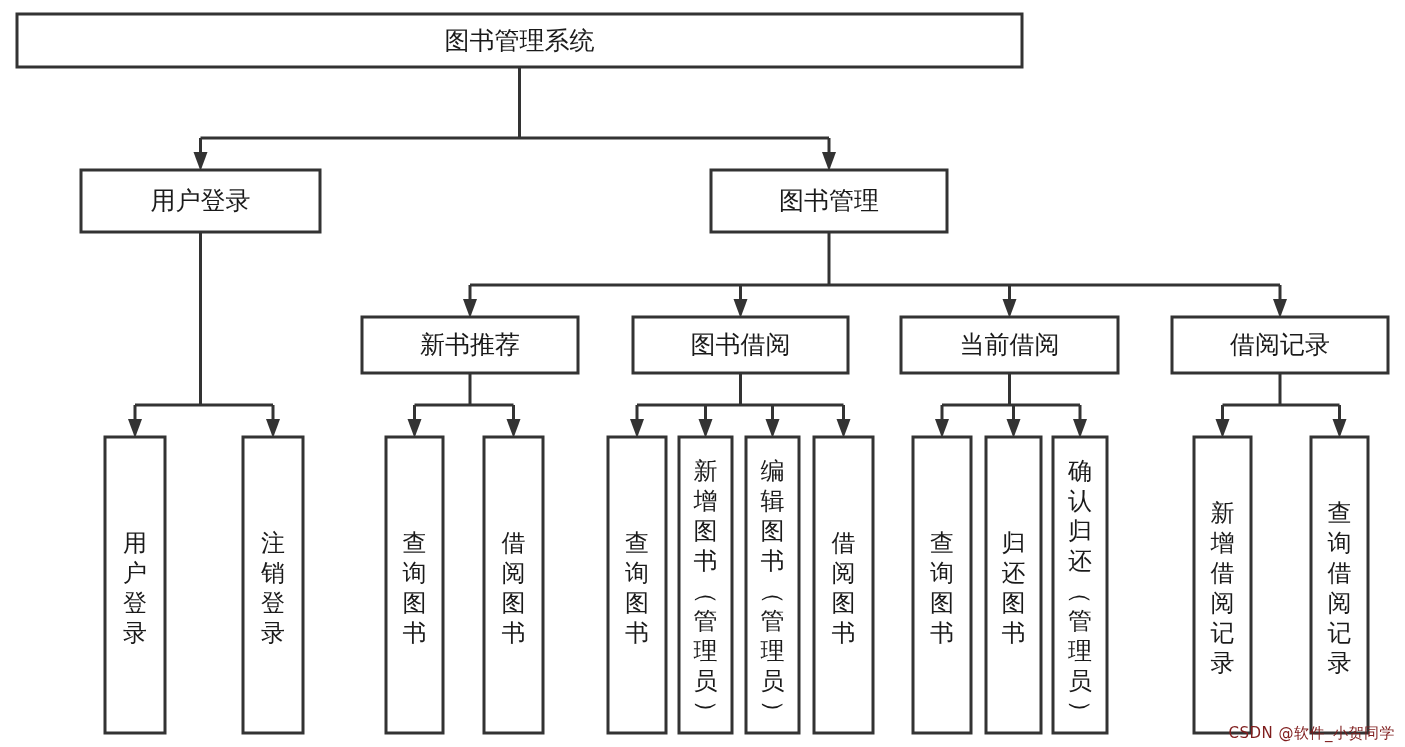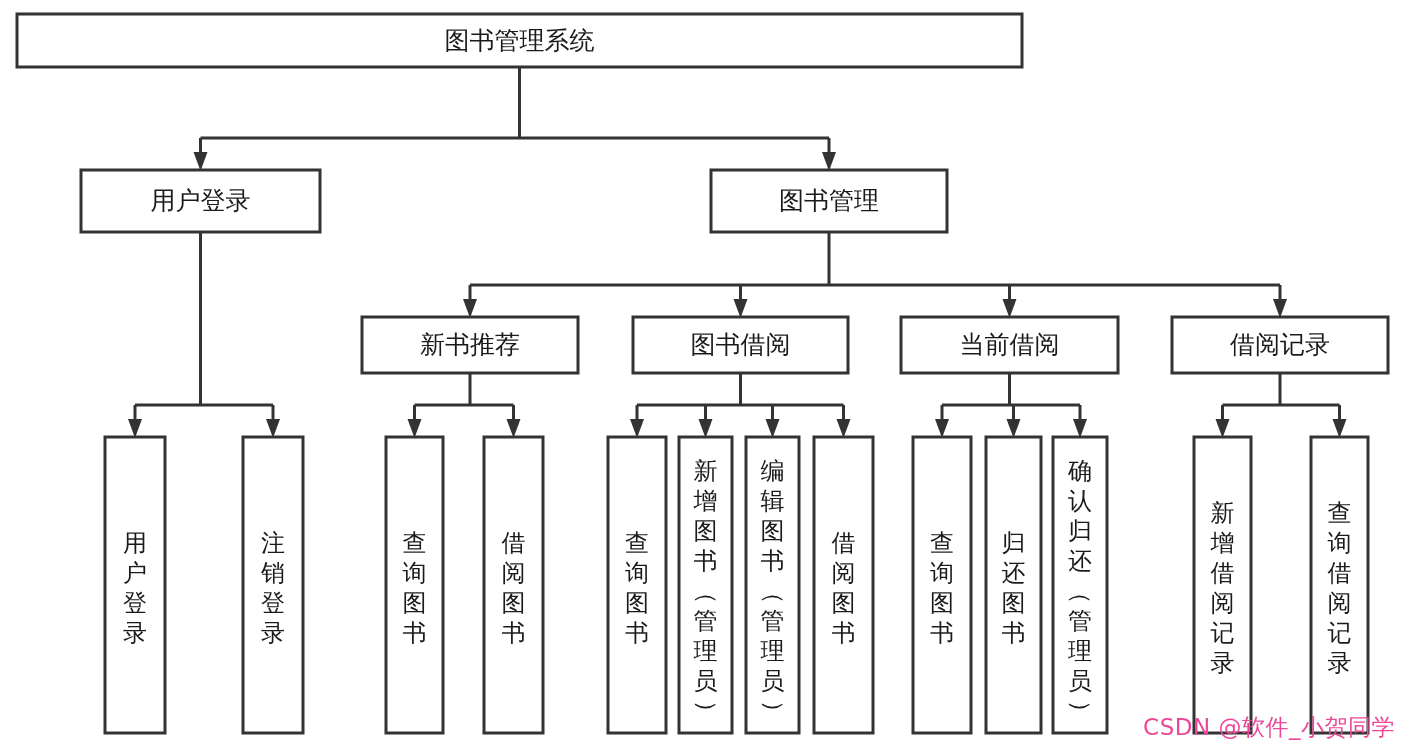--- a/index.html
+++ b/index.html
@@ -47,22 +47,22 @@
   }
   .arrow-head {
     fill: #333333;
     stroke: none;
   }
   .watermark {
     position: absolute;
     right: 10px;
     bottom: 4px;
     font-family: "DejaVu Sans", "Liberation Sans", sans-serif;
-    font-size: 23px;
-    color: #ec4899;
+    font-size: 15px;
+    color: #7f1d1d;
     white-space: nowrap;
     letter-spacing: 0.5px;
     pointer-events: none;
   }
 </style>
 </head>
 <body>
 
 <div id="diagram-root">
 

